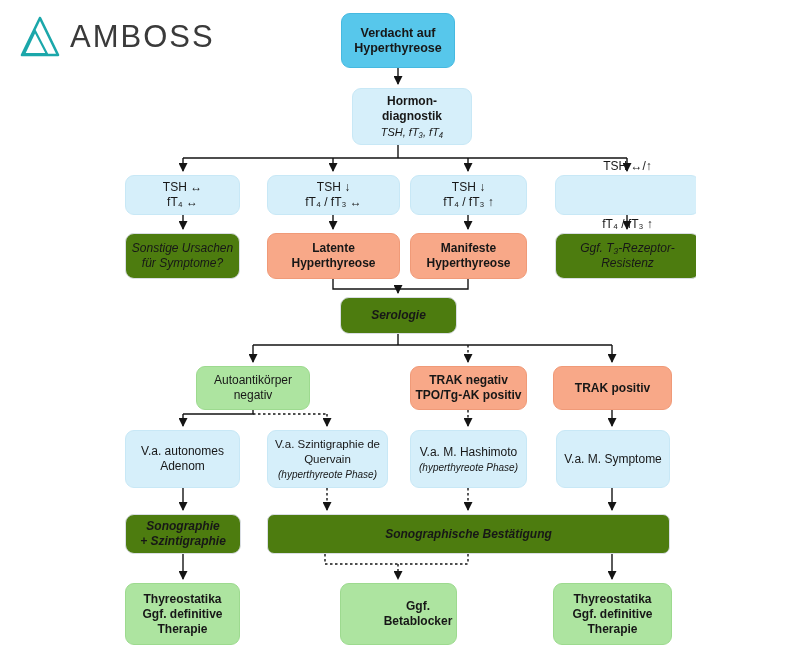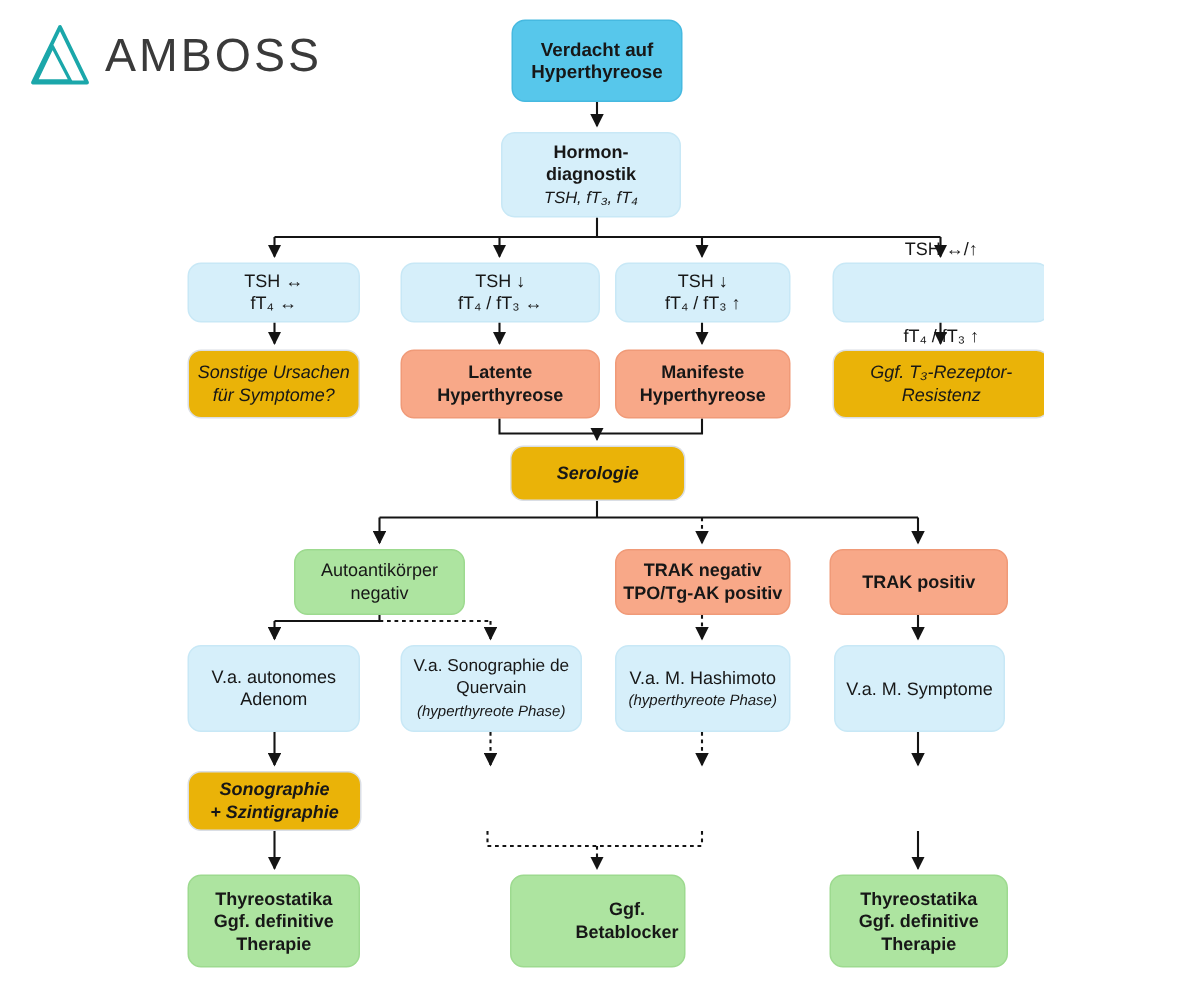--- a/index.html
+++ b/index.html
@@ -11,21 +11,21 @@
   .box{
     position:absolute;border-radius:9px;display:flex;flex-direction:column;
     align-items:center;justify-content:center;text-align:center;
     font-size:12px;line-height:15px;z-index:2;box-sizing:border-box;
   }
   .bold{font-weight:bold;}
   .italic{font-style:italic;}
   .blue{background:#57C7EB;border:1px solid #46b9e0;}
   .lightblue{background:#D6EFFA;border:1px solid #c8e8f6;}
   .orange{background:#F8A888;border:1px solid #f09a78;}
-  .gray{background:#eab308;border:1px solid #dadee5;font-style:italic;}
+  .gray{background:#4d7c0f;border:1px solid #dadee5;font-style:italic;}
   .green{background:#ADE4A0;border:1px solid #9dda8f;}
   .note{font-size:10px;font-style:italic;line-height:13px;margin-top:1px;}
   .subline{font-size:11px;font-style:italic;font-weight:normal;line-height:14px;margin-top:1px;}
   .logo{position:absolute;left:20px;top:16px;display:flex;align-items:center;gap:10px;z-index:2;}
   .logo-text{font-size:31px;letter-spacing:2px;color:#3a3a3a;font-weight:400;}
 </style>
 </head>
 <body>
 
 <div class="canvas">
@@ -85,21 +85,21 @@
       <path d="M398,564 V579" stroke-dasharray="2.5 2.5" marker-end="url(#ah)"></path>
       <path d="M612,554 V579" marker-end="url(#ah)"></path>
     </g>
   </svg>
 
   <div class="box blue bold" style="left:341px;top:13px;width:114px;height:55px;font-size:12.5px;">
     <span>Verdacht auf</span>
     <span>Hyperthyreose</span>
   </div>
 
-  <div class="box lightblue" style="left:334px;top:88px;width:120px;height:57px;">
+  <div class="box lightblue" style="left:352px;top:88px;width:120px;height:57px;">
     <span class="bold">Hormon-</span>
     <span class="bold">diagnostik</span>
     <span class="subline">TSH, fT₃, fT₄</span>
   </div>
 
   <div class="box lightblue" style="left:125px;top:175px;width:115px;height:40px;">
     <span>TSH ↔</span>
     <span>fT₄ ↔</span>
   </div>
   <div class="box lightblue" style="left:267px;top:175px;width:133px;height:40px;">
@@ -146,35 +146,38 @@
   </div>
   <div class="box orange bold" style="left:553px;top:366px;width:119px;height:44px;text-align:center;">
     <span>TRAK positiv</span>
   </div>
 
   <div class="box lightblue" style="left:125px;top:430px;width:115px;height:58px;">
     <span>V.a. autonomes</span>
     <span>Adenom</span>
   </div>
   <div class="box lightblue" style="left:267px;top:430px;width:121px;height:58px;">
-    <span style="font-size:11.5px">V.a. Sonographie de</span>
+    <span style="font-size:11.5px">V.a. Szintigraphie de</span>
     <span style="font-size:11.5px">Quervain</span>
     <span class="note">(hyperthyreote Phase)</span>
   </div>
   <div class="box lightblue" style="left:410px;top:430px;width:117px;height:58px;">
     <span>V.a. M. Hashimoto</span>
     <span class="note">(hyperthyreote Phase)</span>
   </div>
   <div class="box lightblue" style="left:556px;top:430px;width:114px;height:58px;">
     <span>V.a. M. Symptome</span>
   </div>
 
   <div class="box gray bold" style="left:125px;top:514px;width:116px;height:40px;">
     <span>Sonographie</span>
     <span>+ Szintigraphie</span>
+  </div>
+  <div class="box gray bold" style="left:267px;top:514px;width:403px;height:40px;border-radius:7px;">
+    <span>Sonographische Bestätigung</span>
   </div>
 
   <div class="box green bold" style="left:125px;top:583px;width:115px;height:62px;">
     <span>Thyreostatika</span>
     <span>Ggf. definitive</span>
     <span>Therapie</span>
   </div>
   <div class="box green bold" style="left:340px;top:583px;width:117px;height:62px;padding-left:39px;">
     <span>Ggf. Betablocker</span>
   </div>

